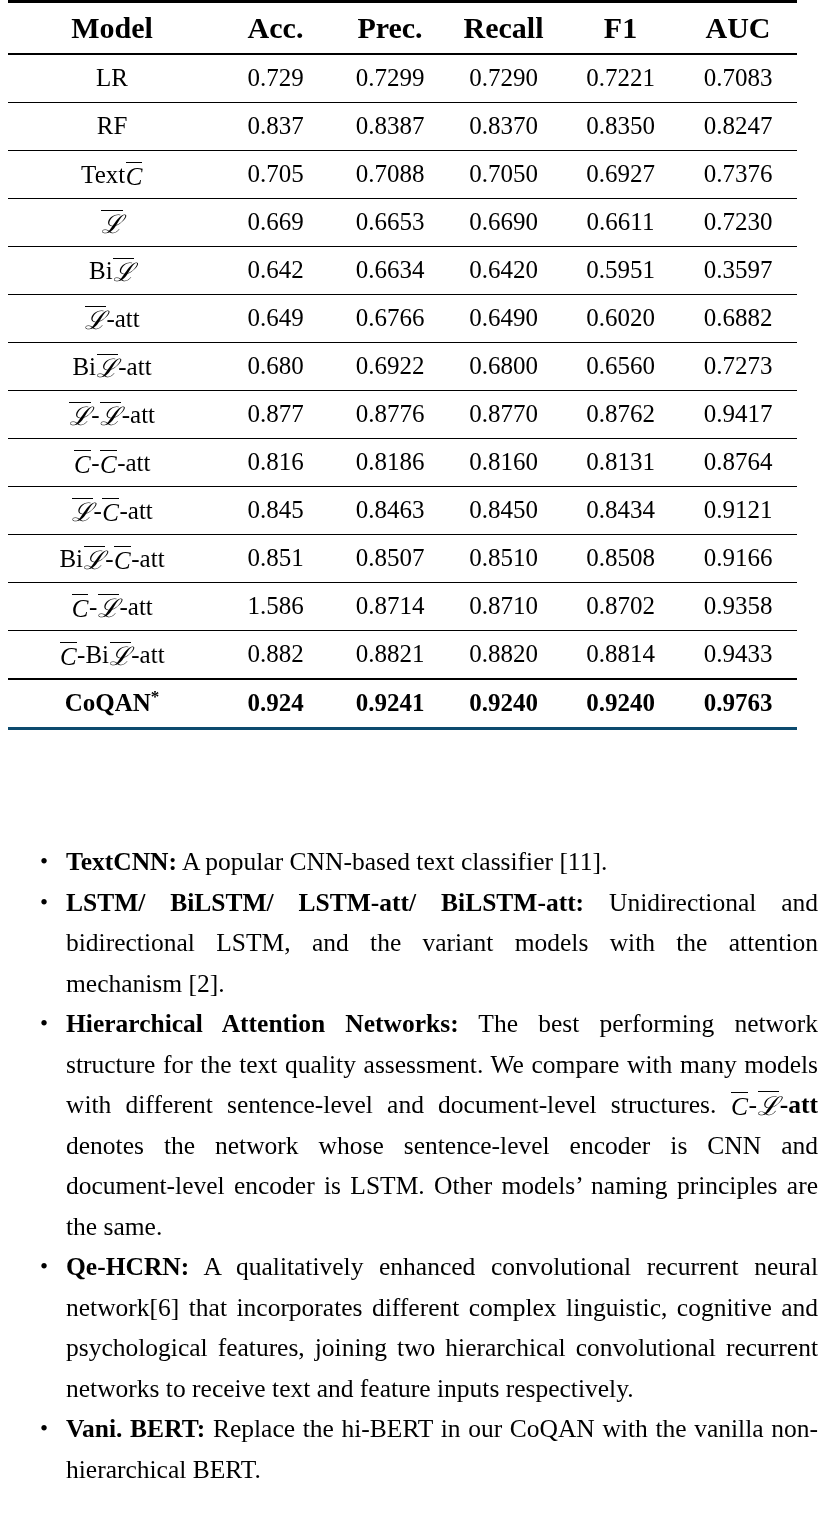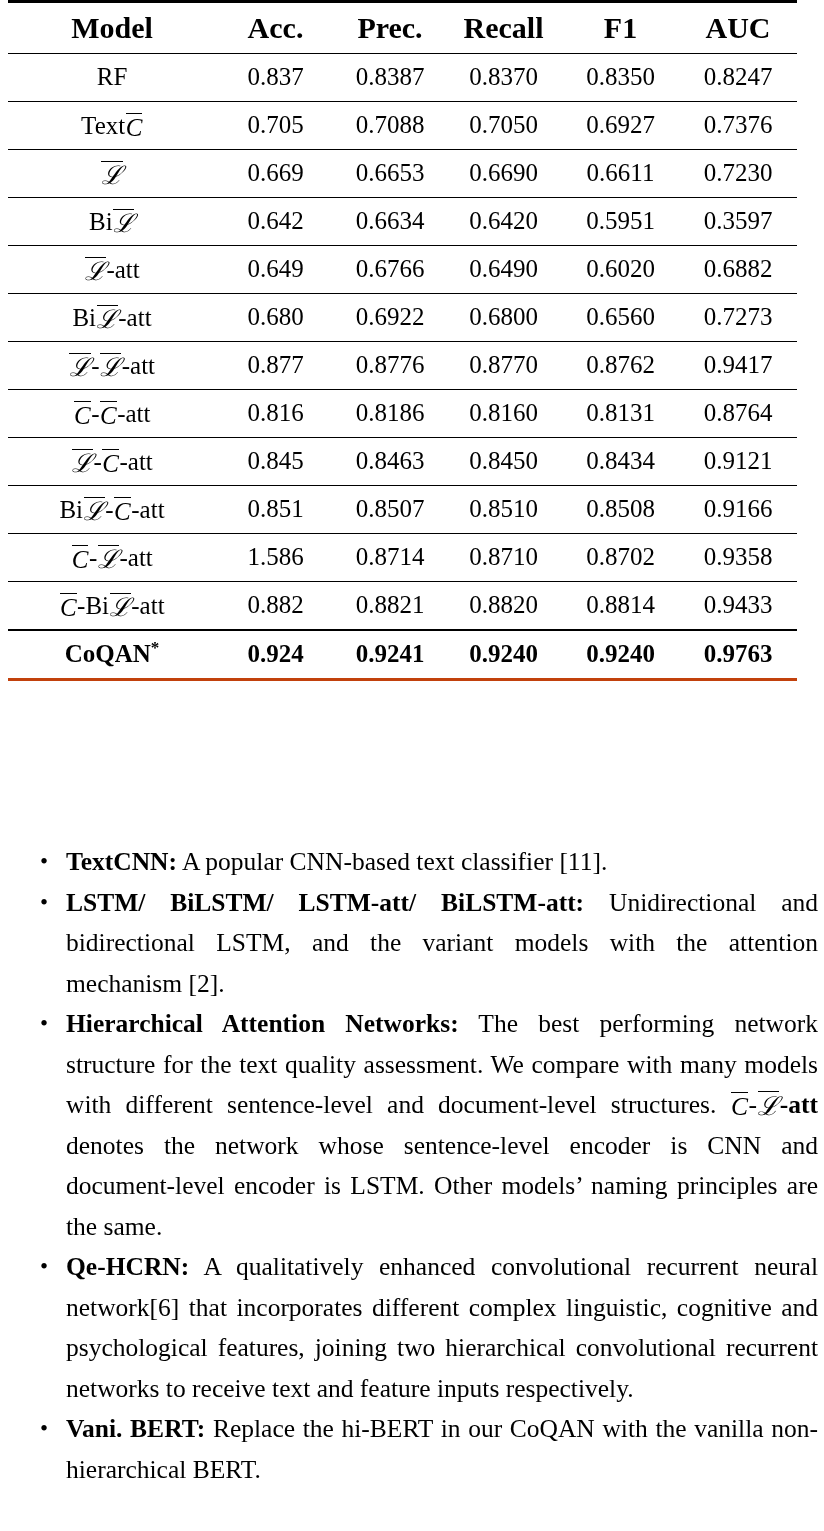--- a/index.html
+++ b/index.html
@@ -51,21 +51,21 @@
     height: 50px;
   }
 
   tr.data-row > * { border-top: 1.3px solid #000; }
   tr.header-row > * { border-top: 3px solid #000; }
   tr.first-data > * { border-top: 2.2px solid #000; }
   tr.best-row > * {
     border-top: 2.2px solid #000;
     font-weight: bold;
   }
-  tbody tr.last-row > * { border-bottom: 3px solid #c2410c; }
+  tbody tr.last-row > * { border-bottom: 3px solid #0c4a6e; }
 
   
   .mathbar {
     display: inline-block;
     border-top: 1.6px solid #000;
     padding-top: 1px;
     line-height: 1;
     margin: 0 0.5px;
     position: relative;
     top: 2px;
@@ -135,20 +135,28 @@
       <tr class="header-row">
         <th>Model</th>
         <th>Acc.</th>
         <th>Prec.</th>
         <th>Recall</th>
         <th>F1</th>
         <th>AUC</th>
       </tr>
     </thead>
     <tbody id="results-body">
+        <tr class="data-row first-data">
+          <td><span>LR</span></td>
+          <td>0.729</td>
+          <td>0.7299</td>
+          <td>0.7290</td>
+          <td>0.7221</td>
+          <td>0.7083</td>
+        </tr>
         <tr class="data-row">
           <td><span>RF</span></td>
           <td>0.837</td>
           <td>0.8387</td>
           <td>0.8370</td>
           <td>0.8350</td>
           <td>0.8247</td>
         </tr>
         <tr class="data-row">
           <td><span>Text</span><span class="mathbar mi">C</span></td>

